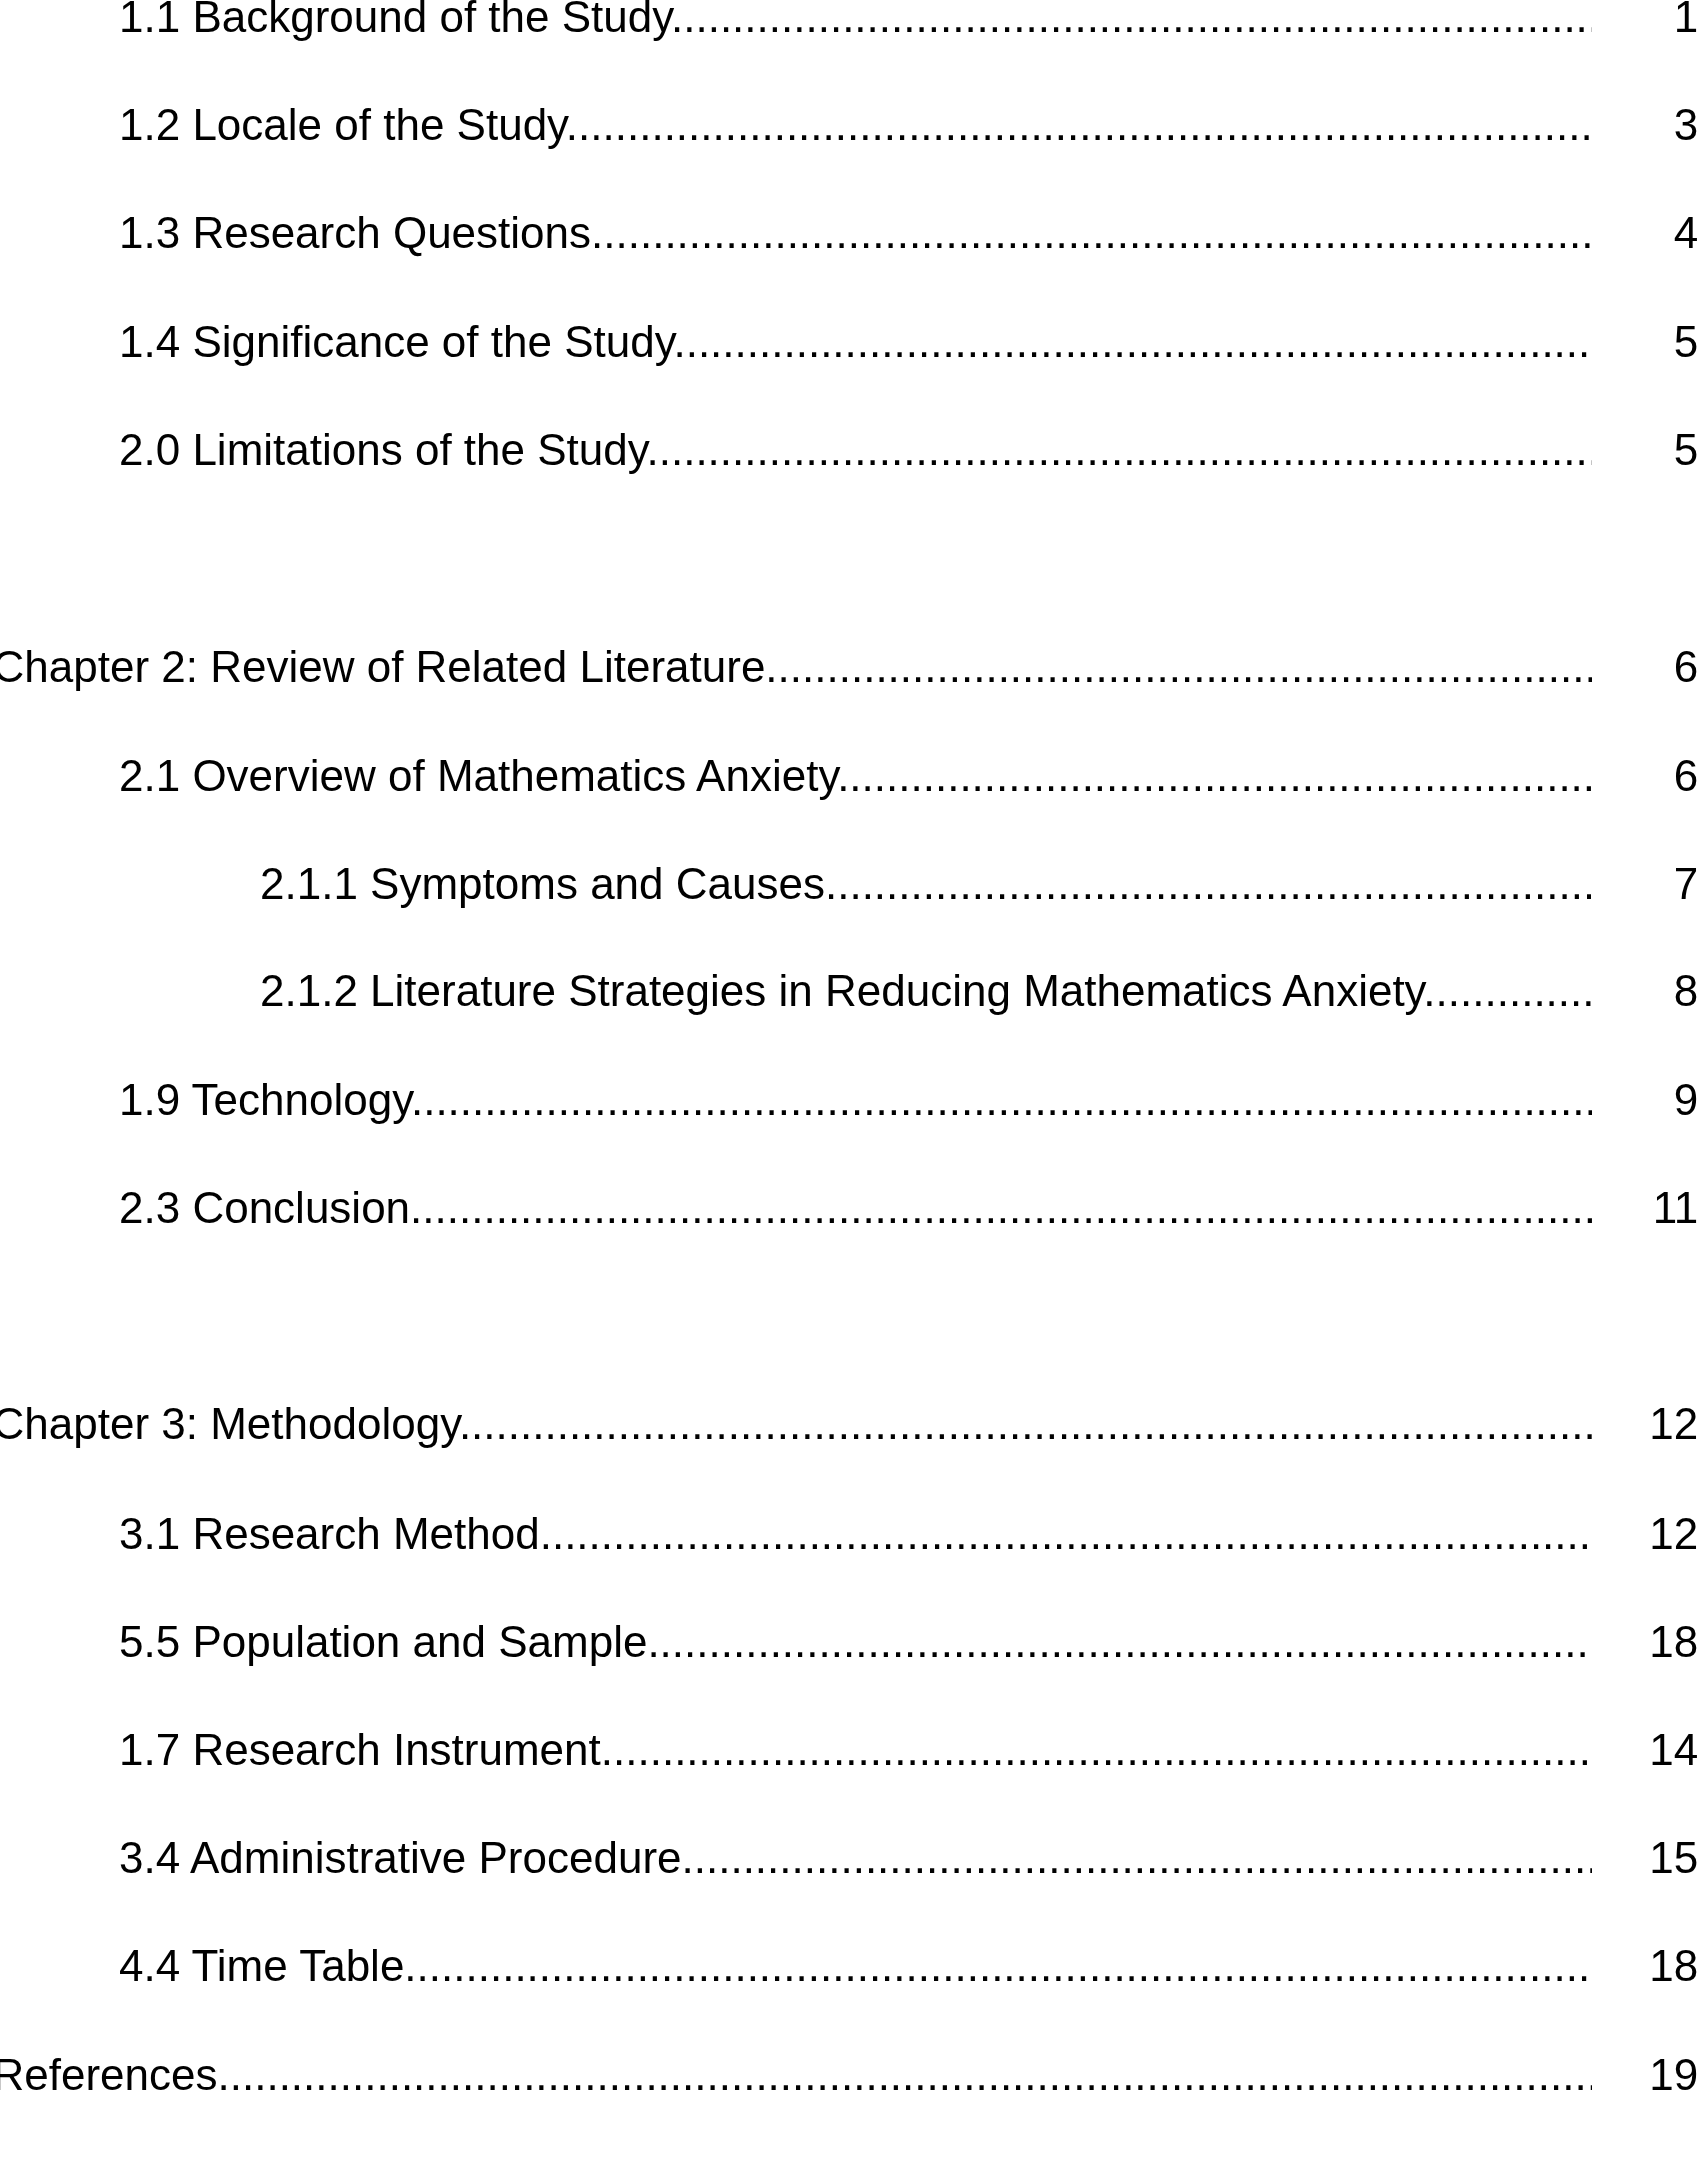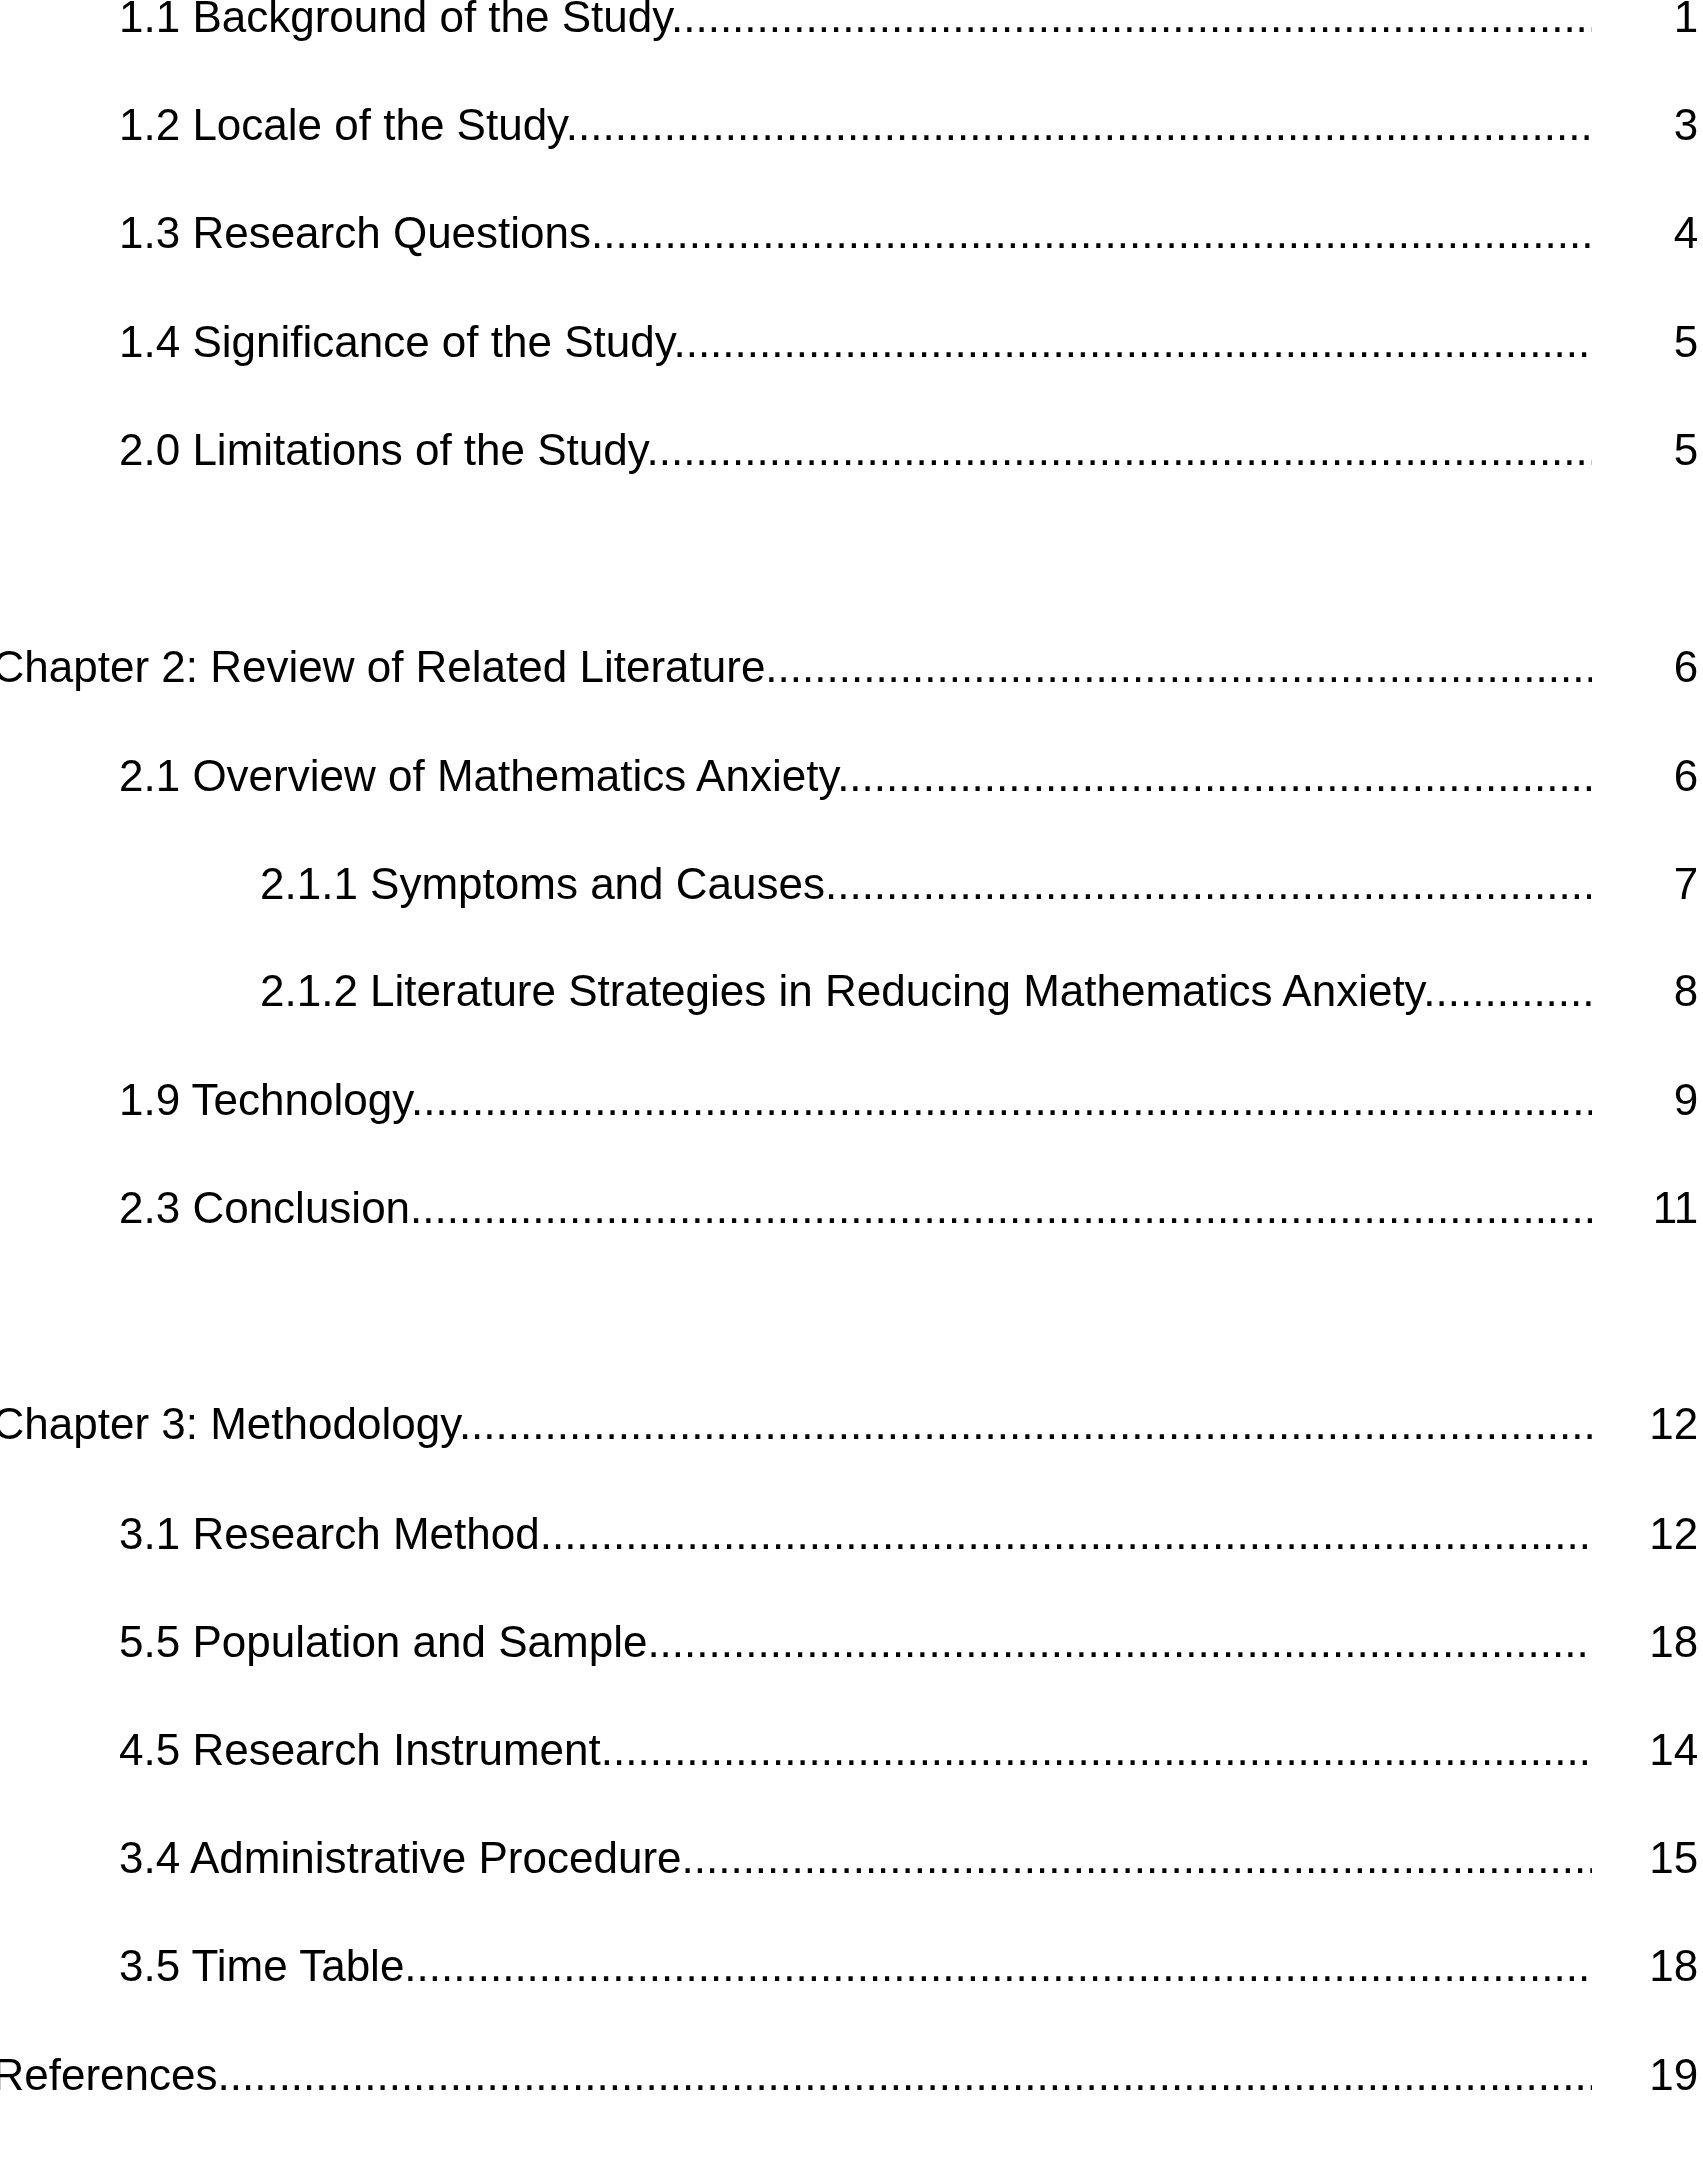--- a/index.html
+++ b/index.html
@@ -66,29 +66,29 @@
     </div>
     <div class="row" style="top: 1506px;">
       <div class="title" style="left: 119px; width: 1473px;"><span class="t">3.1 Research Method</span><span class="lead">..........................................................................................................................</span></div>
       <div class="page">12</div>
     </div>
     <div class="row" style="top: 1614px;">
       <div class="title" style="left: 119px; width: 1473px;"><span class="t">5.5 Population and Sample</span><span class="lead">..........................................................................................................................</span></div>
       <div class="page">18</div>
     </div>
     <div class="row" style="top: 1722px;">
-      <div class="title" style="left: 119px; width: 1473px;"><span class="t">4.5 Research Instrument</span><span class="lead">..........................................................................................................................</span></div>
+      <div class="title" style="left: 119px; width: 1473px;"><span class="t">1.7 Research Instrument</span><span class="lead">..........................................................................................................................</span></div>
       <div class="page">14</div>
     </div>
     <div class="row" style="top: 1830px;">
       <div class="title" style="left: 119px; width: 1473px;"><span class="t">3.4 Administrative Procedure</span><span class="lead">..........................................................................................................................</span></div>
       <div class="page">15</div>
     </div>
     <div class="row" style="top: 1938px;">
-      <div class="title" style="left: 119px; width: 1473px;"><span class="t">3.5 Time Table</span><span class="lead">..........................................................................................................................</span></div>
+      <div class="title" style="left: 119px; width: 1473px;"><span class="t">4.4 Time Table</span><span class="lead">..........................................................................................................................</span></div>
       <div class="page">18</div>
     </div>
     <div class="row" style="top: 2047px;">
       <div class="title" style="left: -7.5px; width: 1599px;"><span class="t">References</span><span class="lead">..........................................................................................................................</span></div>
       <div class="page">19</div>
     </div>
   </div>
 
 
 </body></html>

